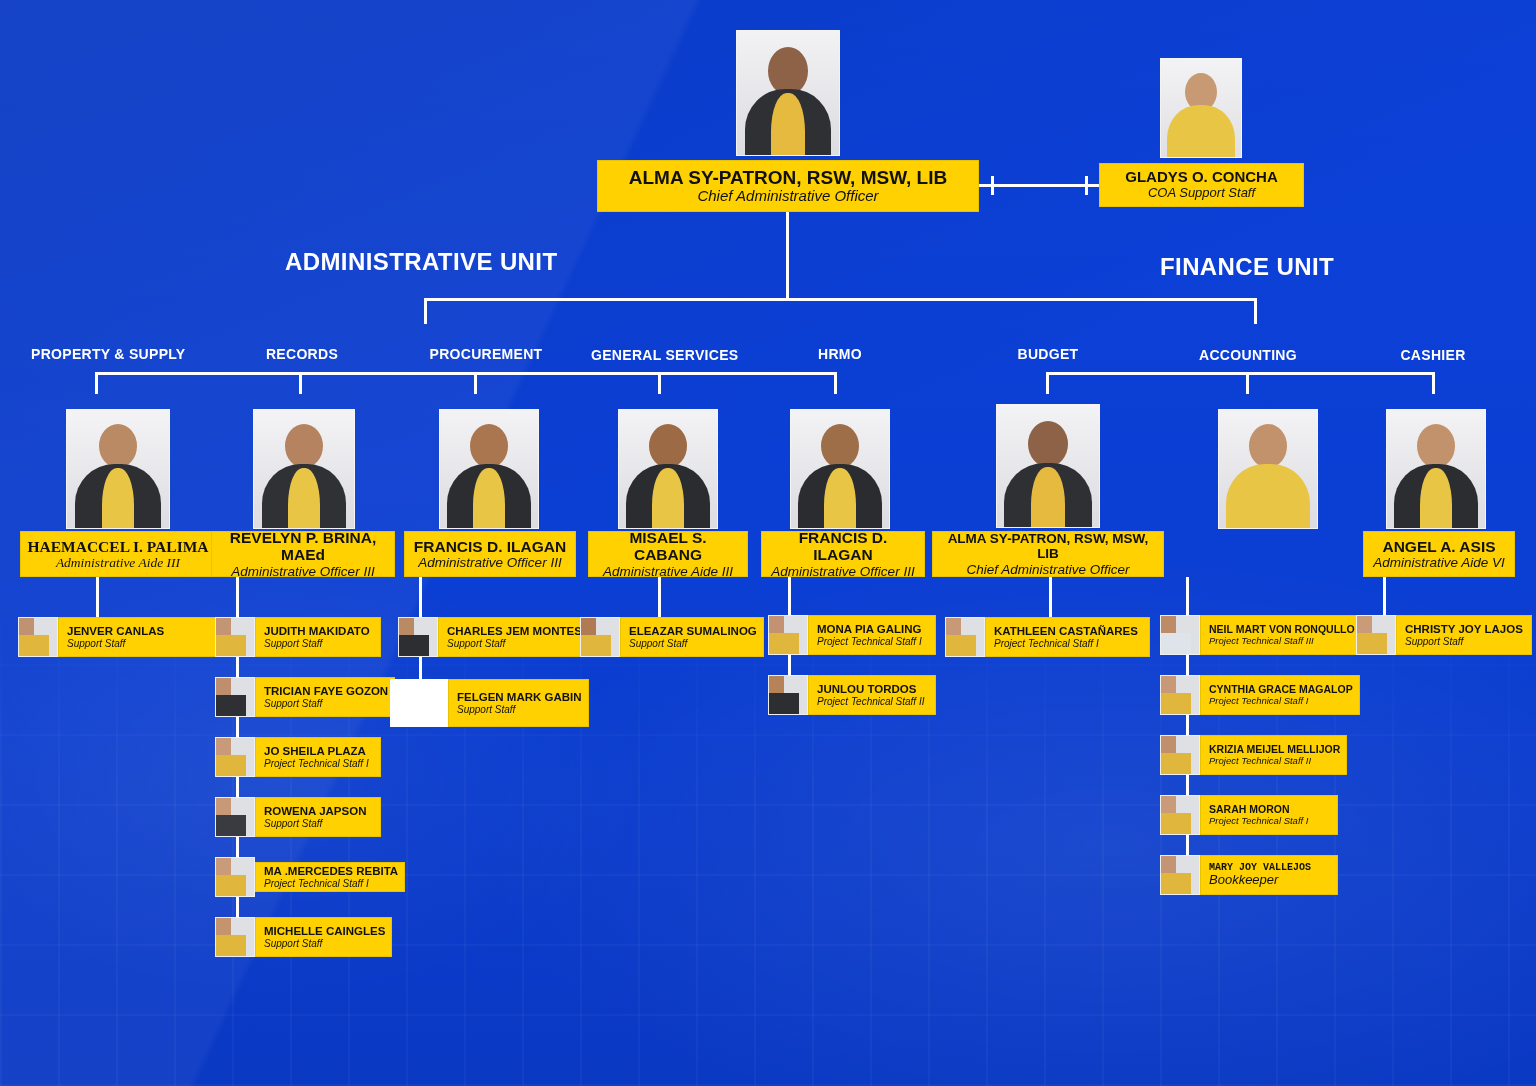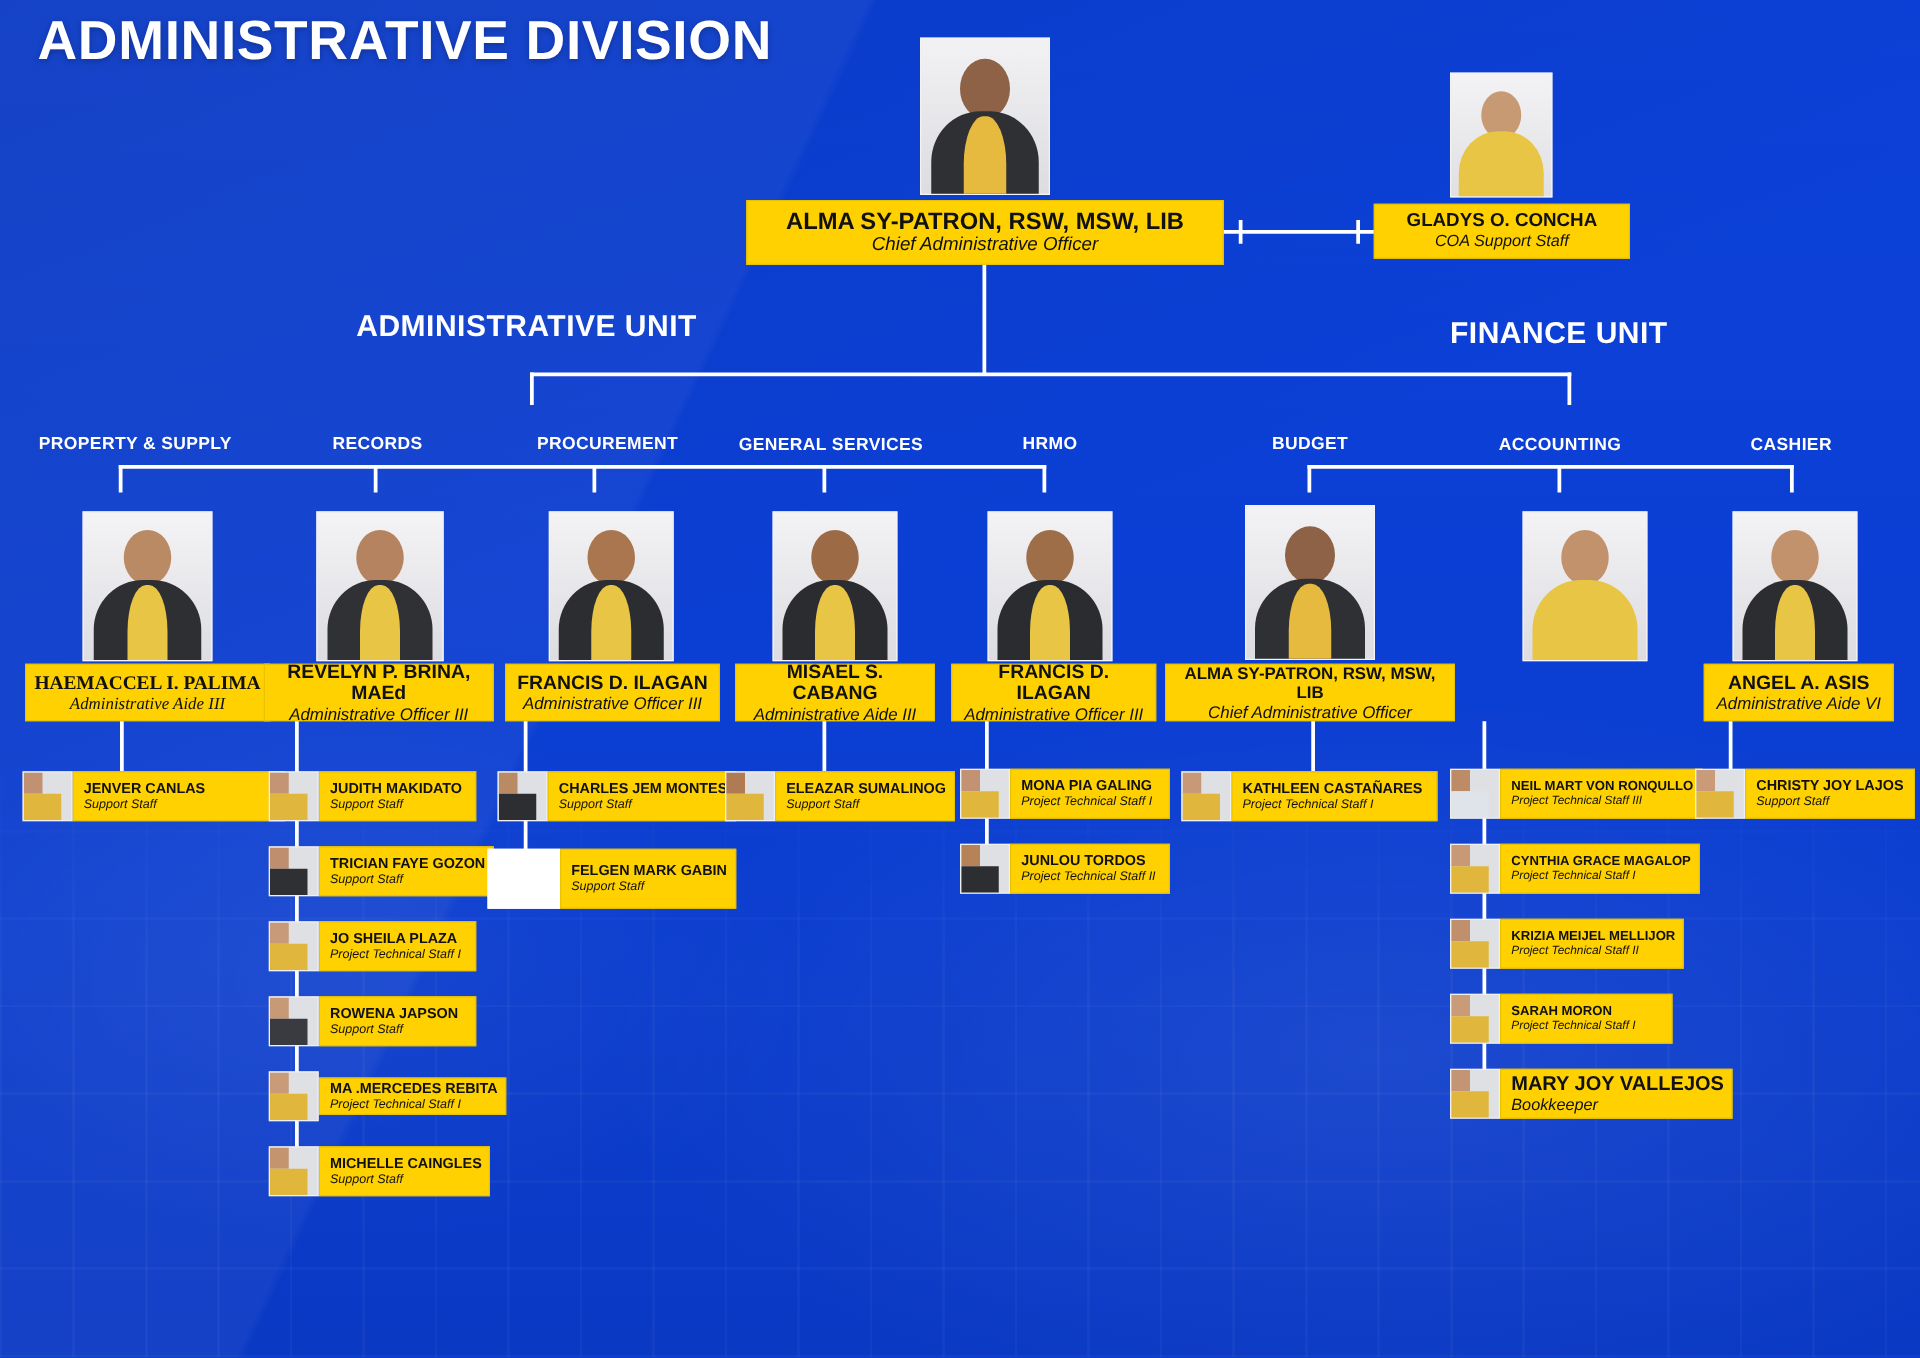--- a/index.html
+++ b/index.html
@@ -115,21 +115,20 @@
   .staff .ttl { font-size:10px; font-style:italic; line-height:1.1; color:#111; white-space:nowrap; }
   .staff.blank .ph { background:#ffffff; }
 </style>
 </head>
 <body>
 
 <div id="bg"></div>
 
 <div id="canvas">
 
-  <div id="title">ADMINISTRATIVE DIVISION</div>
 
   <div class="photo" style="left:736px; top:30px; width:104px; height:126px;">
     <div class="bgf" style="background:linear-gradient(180deg,#f2f2f4,#dcdce1);"></div>
     <div class="head" style="top:16px; width:40px; height:48px; background:#8d6246;"></div>
     <div class="body" style="top:58px; width:86px; height:70px; background:#2f3034;"></div>
     <div class="body" style="top:62px; width:34px; height:66px; background:#e6b93f;"></div>
   </div>
   <div class="card lvl0" style="left:597px; top:160px; width:382px; height:52px;">
     <div class="nm">ALMA SY-PATRON, RSW, MSW, LIB</div>
     <div class="ttl">Chief Administrative Officer</div>
@@ -444,21 +443,21 @@
         <div class="ttl" style="font-size:9.5px;">Project Technical Staff I</div>
       </div>
   </div>
   <div class="staff" style="left:1160px; top:855px; width:178px;">
     <div class="ph">
         <div class="bgf" style="background:linear-gradient(180deg,#efefef,#d9d9de);"></div>
         <div class="head" style="top:5px;width:15px;height:17px;background:#c49575;"></div>
         <div class="body" style="top:19px;width:30px;height:22px;background:#e0b63c;"></div>
       </div>
     <div class="txt">
-        <div class="nm" style="font-size:16px;">MARY JOY VALLEJOS</div>
+        <div class="nm" style="font-size:10px;font-family:Liberation Mono, monospace;">MARY JOY VALLEJOS</div>
         <div class="ttl" style="font-size:13px;">Bookkeeper</div>
       </div>
   </div>
 
   <div class="photo" style="left:1386px; top:409px; width:100px; height:120px;">
     <div class="bgf" style="background:linear-gradient(180deg,#f3f3f5,#dcdce1);"></div>
     <div class="head" style="top:14px; width:38px; height:44px; background:#c2926c;"></div>
     <div class="body" style="top:54px; width:84px; height:68px; background:#2c2d31;"></div>
     <div class="body" style="top:58px; width:32px; height:64px; background:#e8c545;"></div>
   </div>

